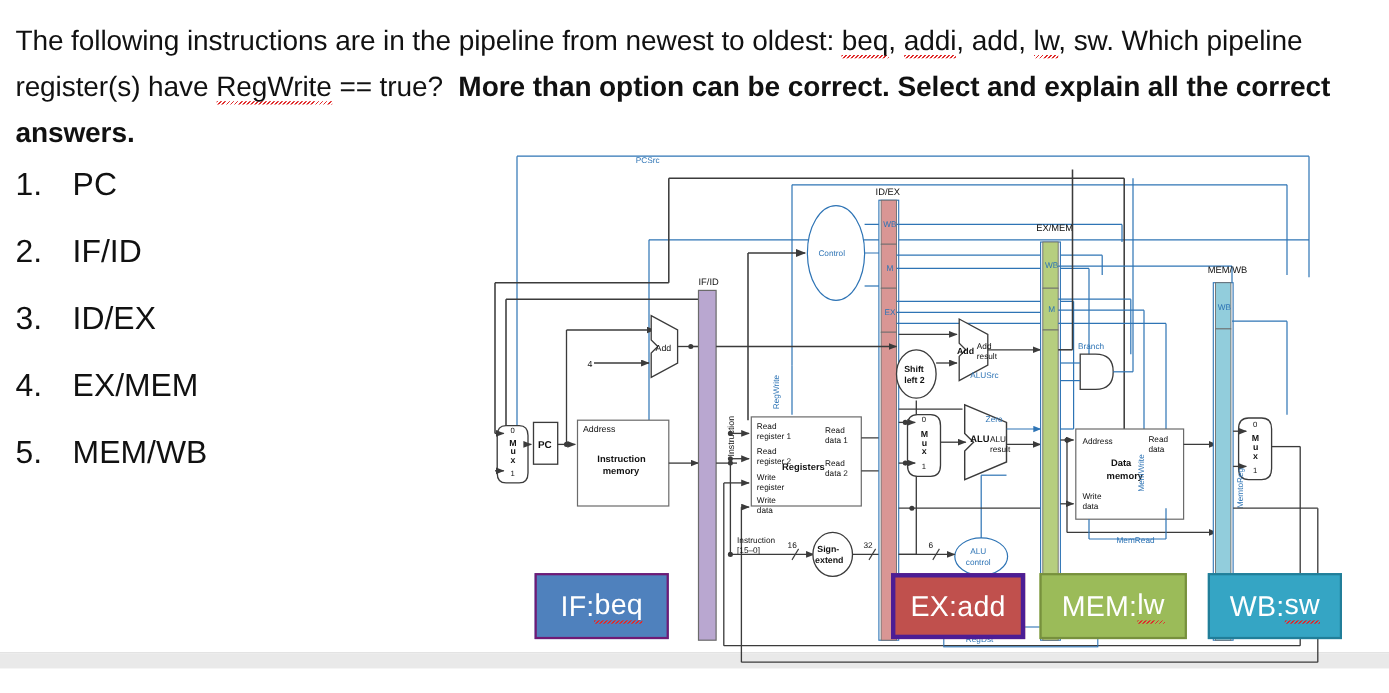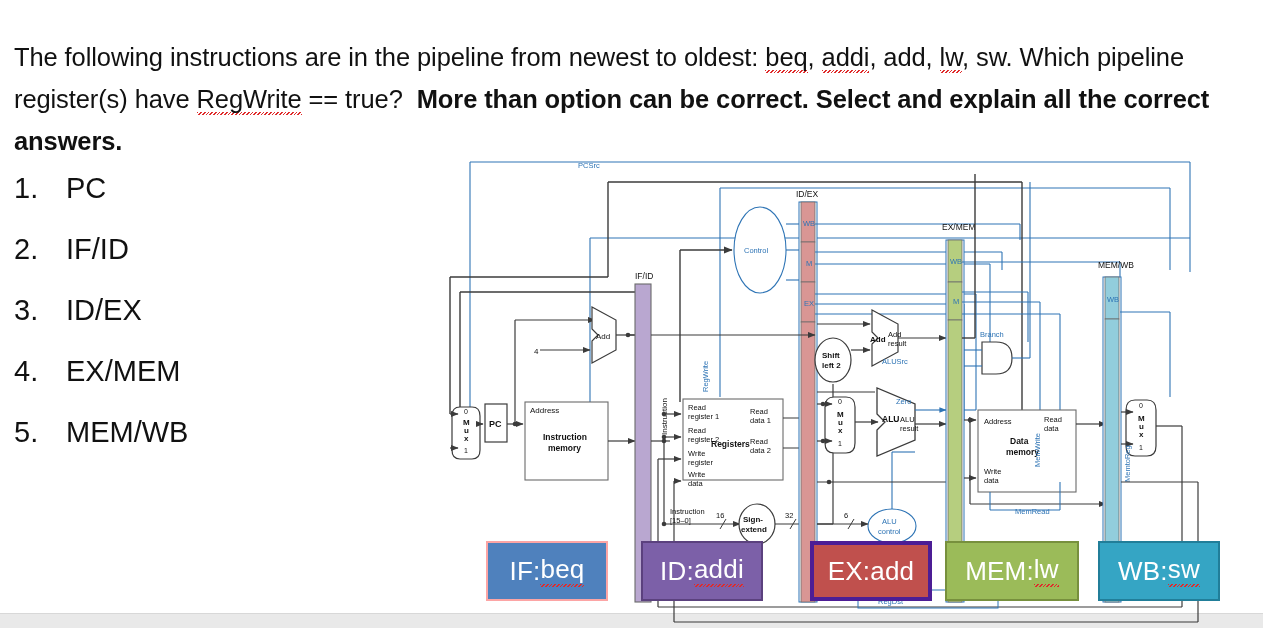--- a/index.html
+++ b/index.html
@@ -11,21 +11,20 @@
   body {
     font-family: "Liberation Sans", sans-serif;
     color: #000000;
   }
   #page {
     position: relative;
     width: 1263px;
     height: 608px;
     background: #ffffff;
     overflow: hidden;
-    margin-top: 20px;
   }
 
   
   #question {
     position: absolute;
     left: 14px;
     top: 16px;
     width: 1215px;
     font-size: 25.5px;
     line-height: 42px;
@@ -428,29 +427,25 @@
       <path d="M768,470 L244,470" stroke="#3b3b3b" stroke-width="1.2"></path>
 
       <rect x="428" y="438" width="140" height="18" fill="none" stroke="#2E74B5" stroke-width="1"></rect>
       <text x="448" y="452" font-family="Liberation Sans, sans-serif" font-size="7.5" fill="#2E74B5">RegDst</text>
 
       <text x="148" y="16" font-family="Liberation Sans, sans-serif" font-size="7.5" fill="#2E74B5">PCSrc</text>
     </g>
   </svg>
   </div>
 
-  <div class="stage-box" id="box-if" style="left:486px; top:521px; width:122px; height:60px; background:#4F81BD; border:2px solid #fca5a5;">
+  <div class="stage-box" id="box-if" style="left:486px; top:521px; width:122px; height:60px; background:#4F81BD; border:2px solid #701a75;">
     <span>IF: </span>
       <span class="sp-red">beq</span>
   </div>
 
-  <div class="stage-box" id="box-id" style="left:641px; top:521px; width:122px; height:60px; background:#7C60A8; border:2px solid #5B417E;">
-    <span>ID: </span>
-      <span class="sp-red">addi</span>
-  </div>
 
   <div class="stage-box" id="box-ex" style="left:810px; top:521px; width:122px; height:60px; background:#C0504D; border:4px solid #4c1d95;">
     <span>EX: </span>
       <span>add</span>
   </div>
 
   <div class="stage-box" id="box-mem" style="left:945px; top:521px; width:134px; height:60px; background:#9BBB59; border:2px solid #77903D;">
     <span>MEM: </span>
       <span class="sp-red">lw</span>
   </div>

